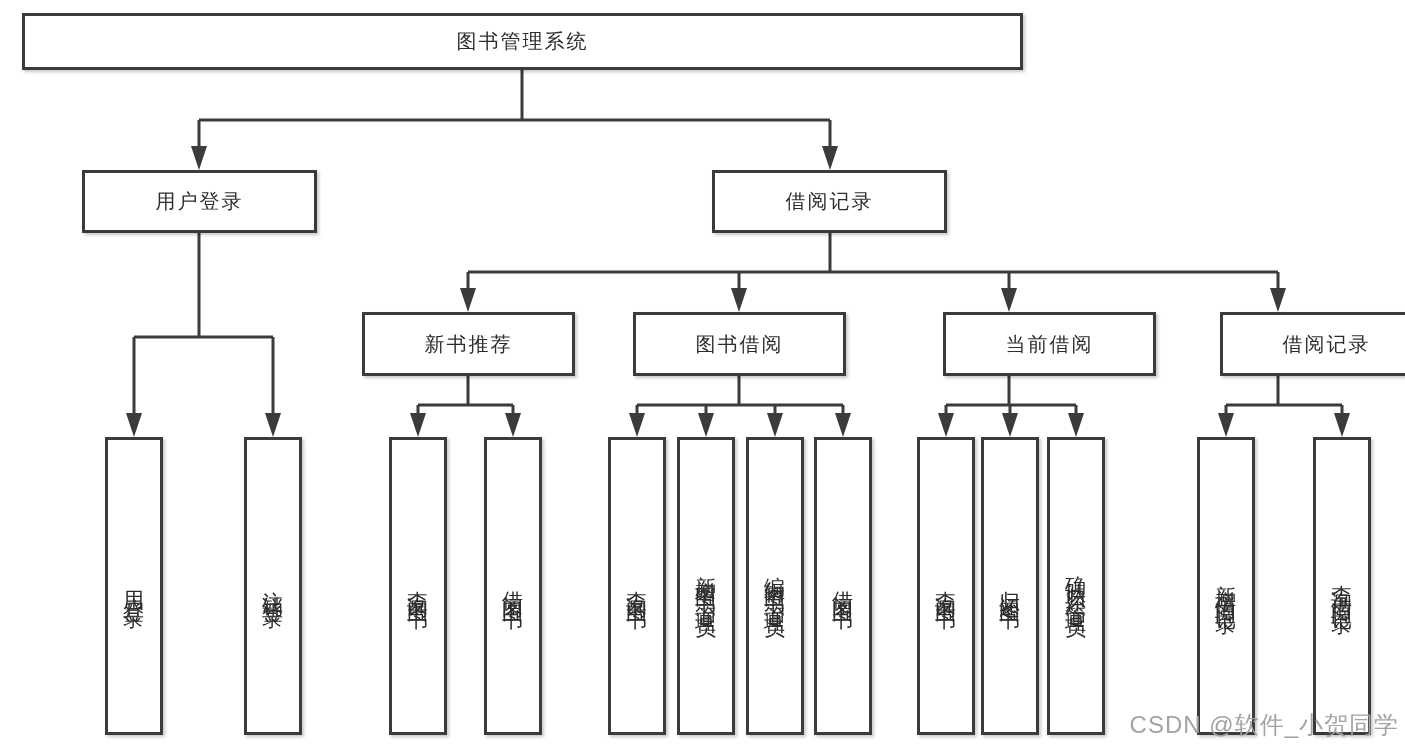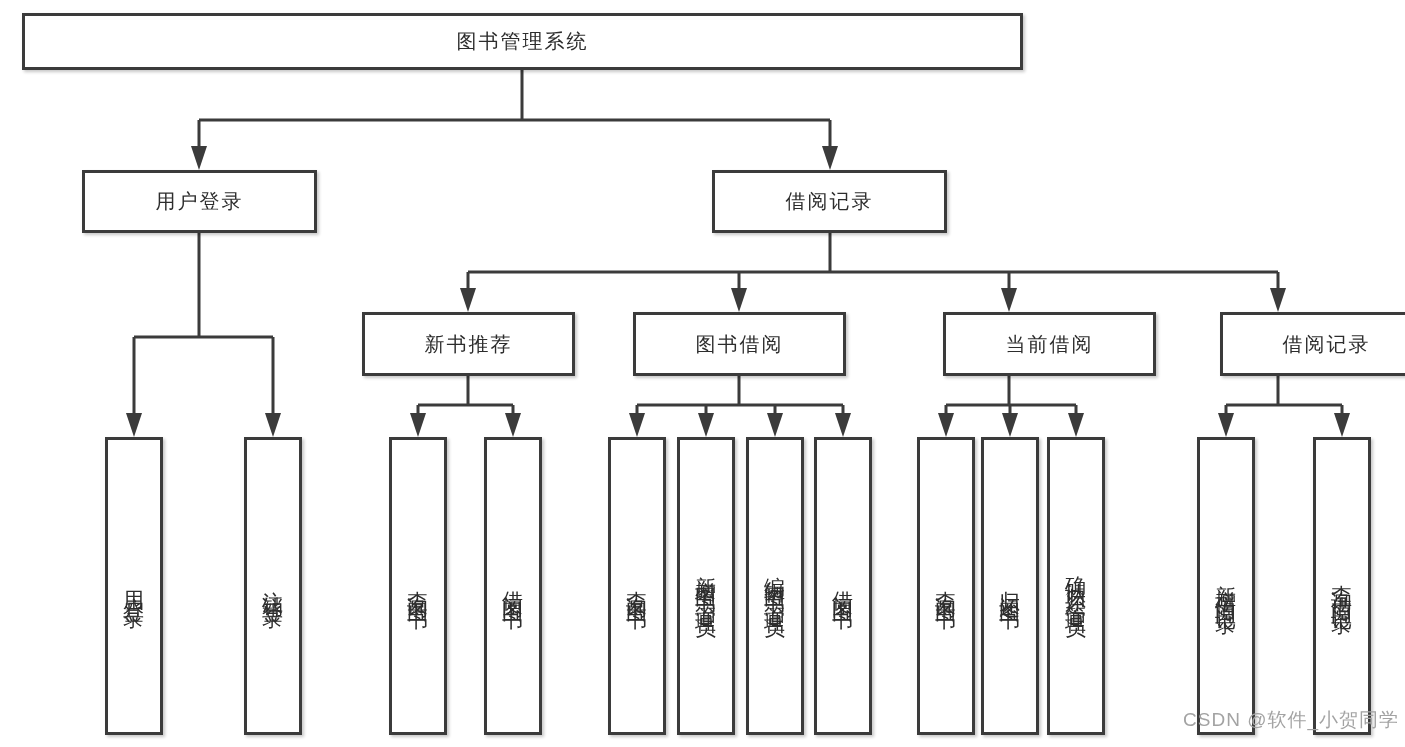--- a/index.html
+++ b/index.html
@@ -85,22 +85,22 @@
   .lf-7  { left: 814px; }
   .lf-8  { left: 917px; }
   .lf-9  { left: 981px; }
   .lf-10 { left: 1047px; }
   .lf-11 { left: 1197px; }
   .lf-12 { left: 1313px; }
 
   .watermark {
     position: absolute;
     right: 6px;
-    bottom: 14px;
-    font-size: 19px;
+    bottom: 6px;
+    font-size: 24px;
     color: var(--watermark);
     white-space: nowrap;
     letter-spacing: 1px;
   }
 </style>
 </head>
 <body>
 
 <div class="stage">
 

